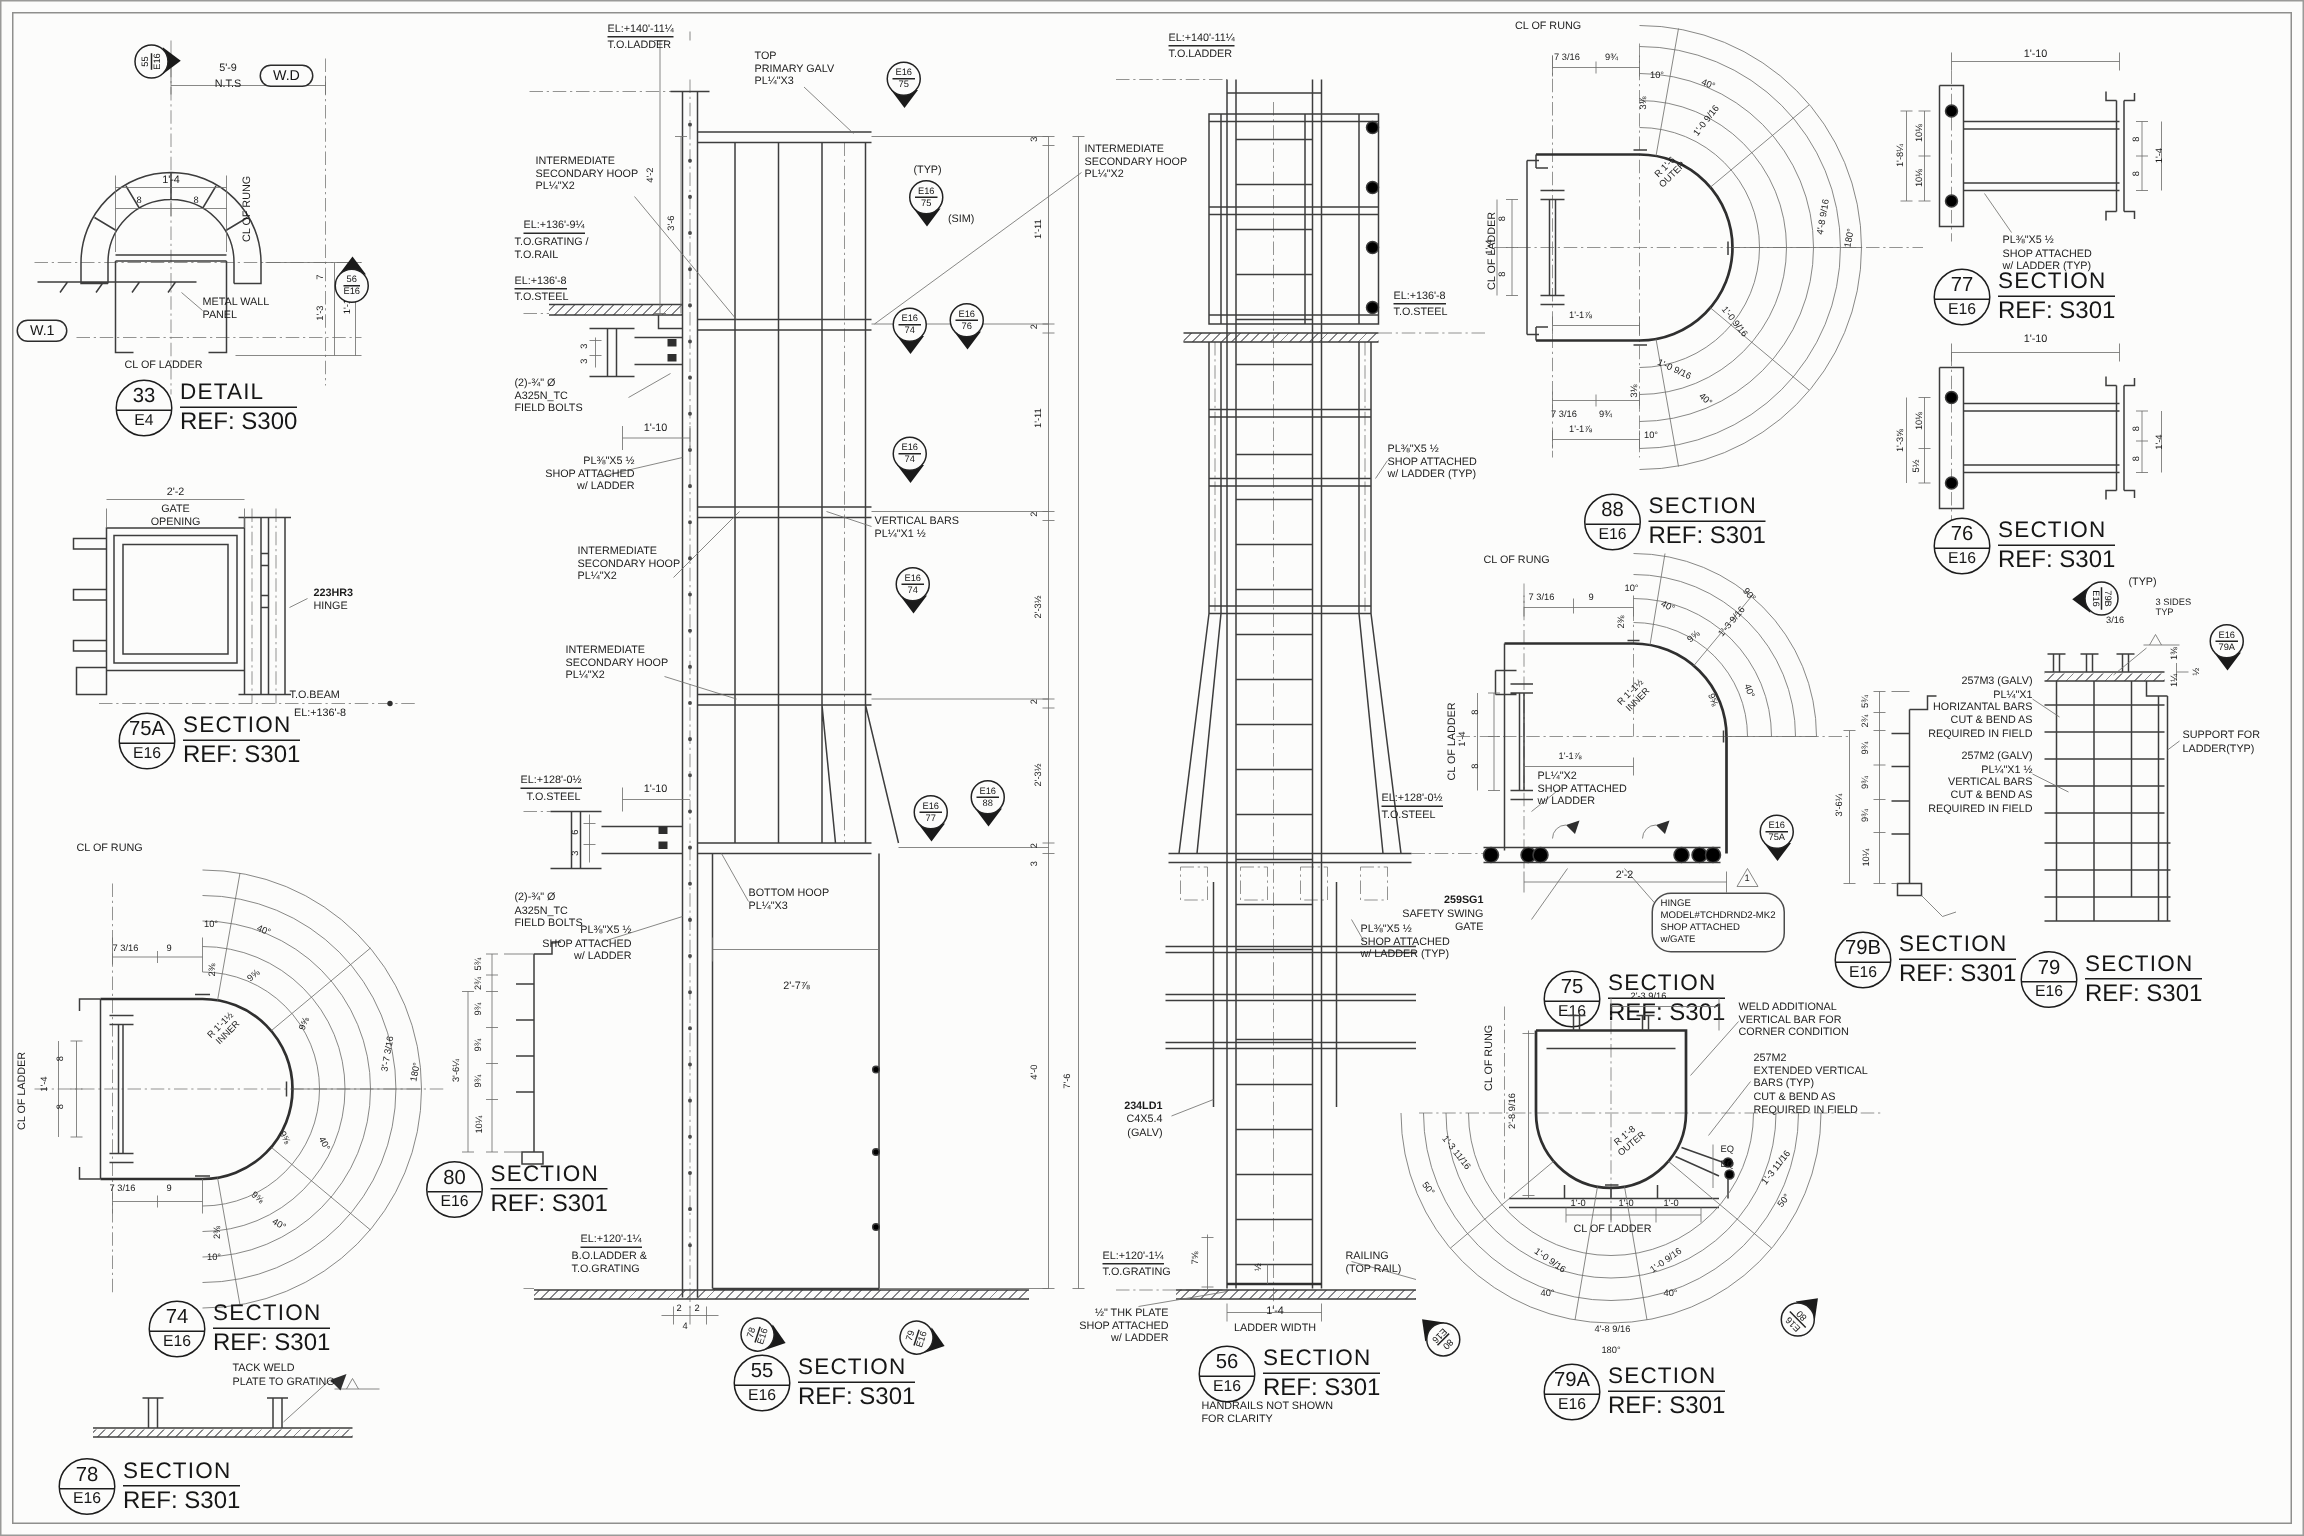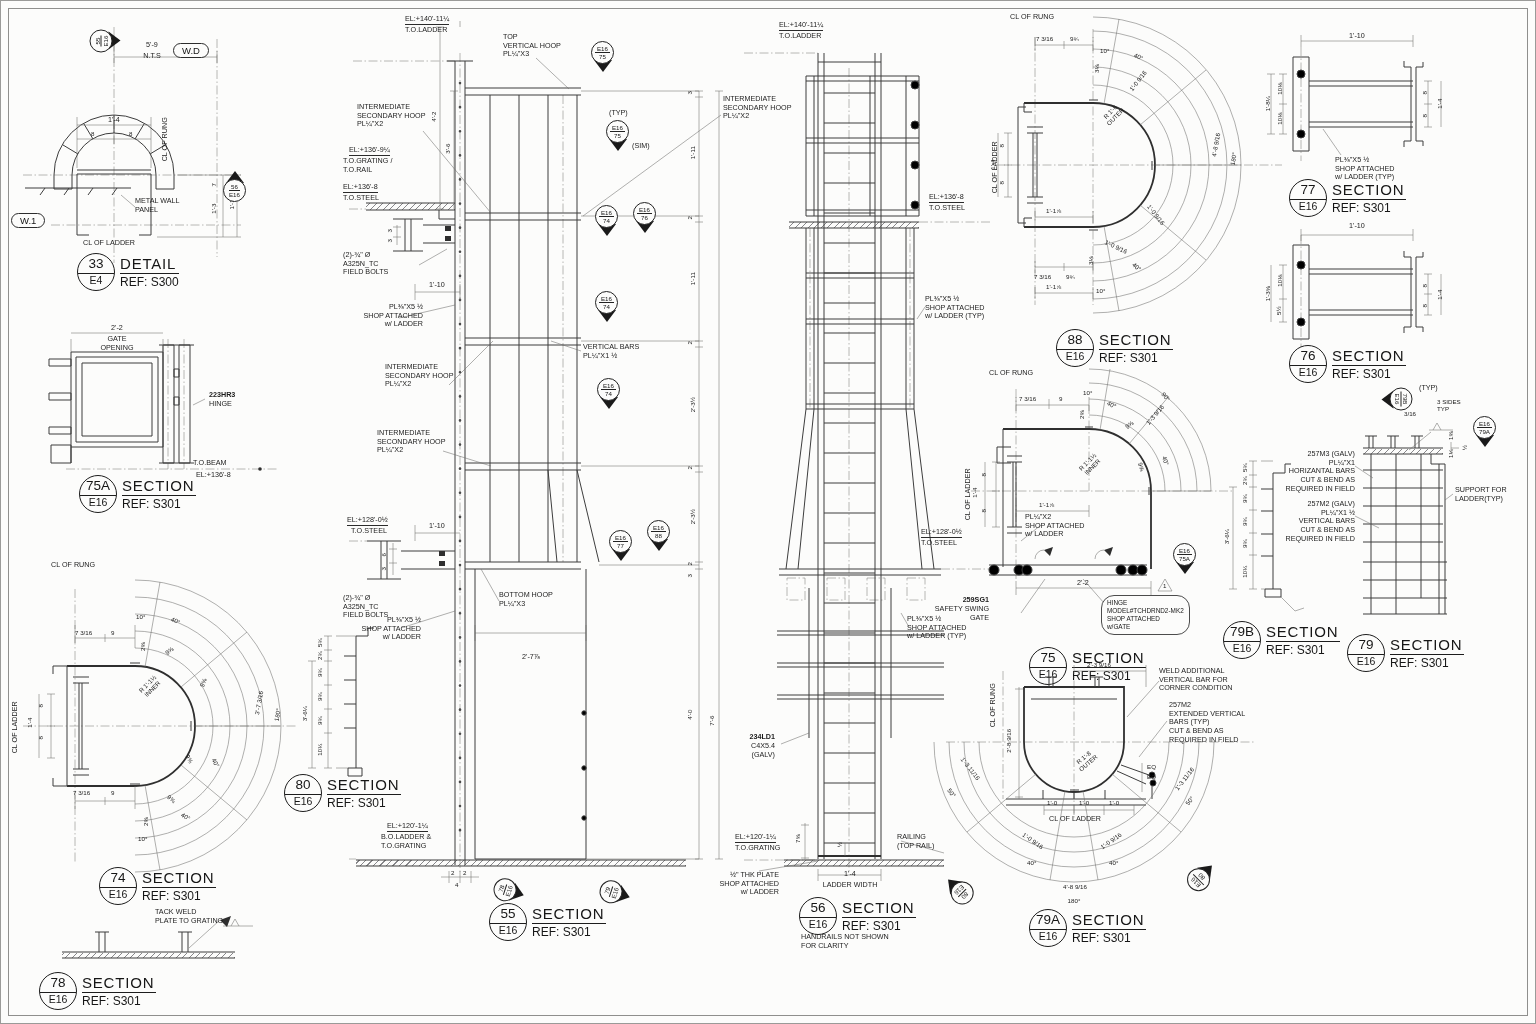--- a/index.html
+++ b/index.html
@@ -28,21 +28,21 @@
 .fo{position:relative;z-index:2;width:23px;height:23px;border:.9px solid #222;border-radius:50%;background:#fcfcfb;display:flex;flex-direction:column;align-items:center;justify-content:center;font-size:6.2px;line-height:1.15}
 .fo span:first-child{border-bottom:.7px solid #222;padding:0 2px}
 .ft{width:0;height:0;border-left:9px solid transparent;border-right:9px solid transparent;border-top:12px solid #1a1a1a;margin:-4px auto 0}
 .fl.up .ft{border-top:none;border-bottom:12px solid #1a1a1a;margin:0 auto -4px}
 .vt{position:absolute;display:flex;align-items:center;gap:5px;white-space:nowrap}
 .vtc{width:38px;height:38px;min-width:38px;border:1px solid #1d1d1d;border-radius:50%;display:flex;flex-direction:column;align-items:center;justify-content:center;background:#fcfcfb}
 .vtn{font-size:13.5px;width:100%;text-align:center;border-bottom:1px solid #1d1d1d;line-height:1.25}
 .vts{font-size:10.5px;line-height:1.3}
 .vtx{display:flex;flex-direction:column}
 .vtt{font-size:15px;letter-spacing:.8px;border-bottom:1px solid #1d1d1d;padding:0 2px 1px 0}
-.vtr{font-size:12px;padding-top:1px}
+.vtr{font-size:16px;padding-top:1px}
 .gb{position:absolute;border:1px solid #2c2c2c;border-radius:10px;padding:1px 8px;font-size:9.5px;background:#fcfcfb}
 .cloud{position:absolute;border:1px solid #4c4c4c;border-radius:13px;background:#fcfcfb;font-size:6.4px;line-height:1.25;padding:3px 5px;white-space:pre}
 </style>
 </head>
 <body>
 
 <div id="sheet">
 <div id="frame"></div>
 
 <div class="view" style="left:8px;top:12px;width:252px;height:280px">
@@ -224,21 +224,21 @@
 <div class="lb" style="left:2px;top:144px">T.O.GRATING /
 T.O.RAIL</div>
 <div class="lb ul" style="left:2px;top:170px">EL:+136'-8</div>
 <div class="lb" style="left:2px;top:181px">T.O.STEEL</div>
 <div class="lb ul" style="left:6px;top:503px">EL:+128'-0½</div>
 <div class="lb" style="left:10px;top:514px">T.O.STEEL</div>
 <div class="lb ul" style="left:46px;top:809px">EL:+120'-1¼</div>
 <div class="lb" style="left:40px;top:820px">B.O.LADDER &amp;
 T.O.GRATING</div>
 <div class="lb" style="left:162px;top:20px">TOP
-VERTICAL HOOP
+PRIMARY GALV
 PL¼"X3</div>
 <div class="lb" style="left:16px;top:90px">INTERMEDIATE
 SECONDARY HOOP
 PL¼"X2</div>
 <div class="lb" style="left:382px;top:82px">INTERMEDIATE
 SECONDARY HOOP
 PL¼"X2</div>
 <div class="lb" style="left:44px;top:350px">INTERMEDIATE
 SECONDARY HOOP
 PL¼"X2</div>

